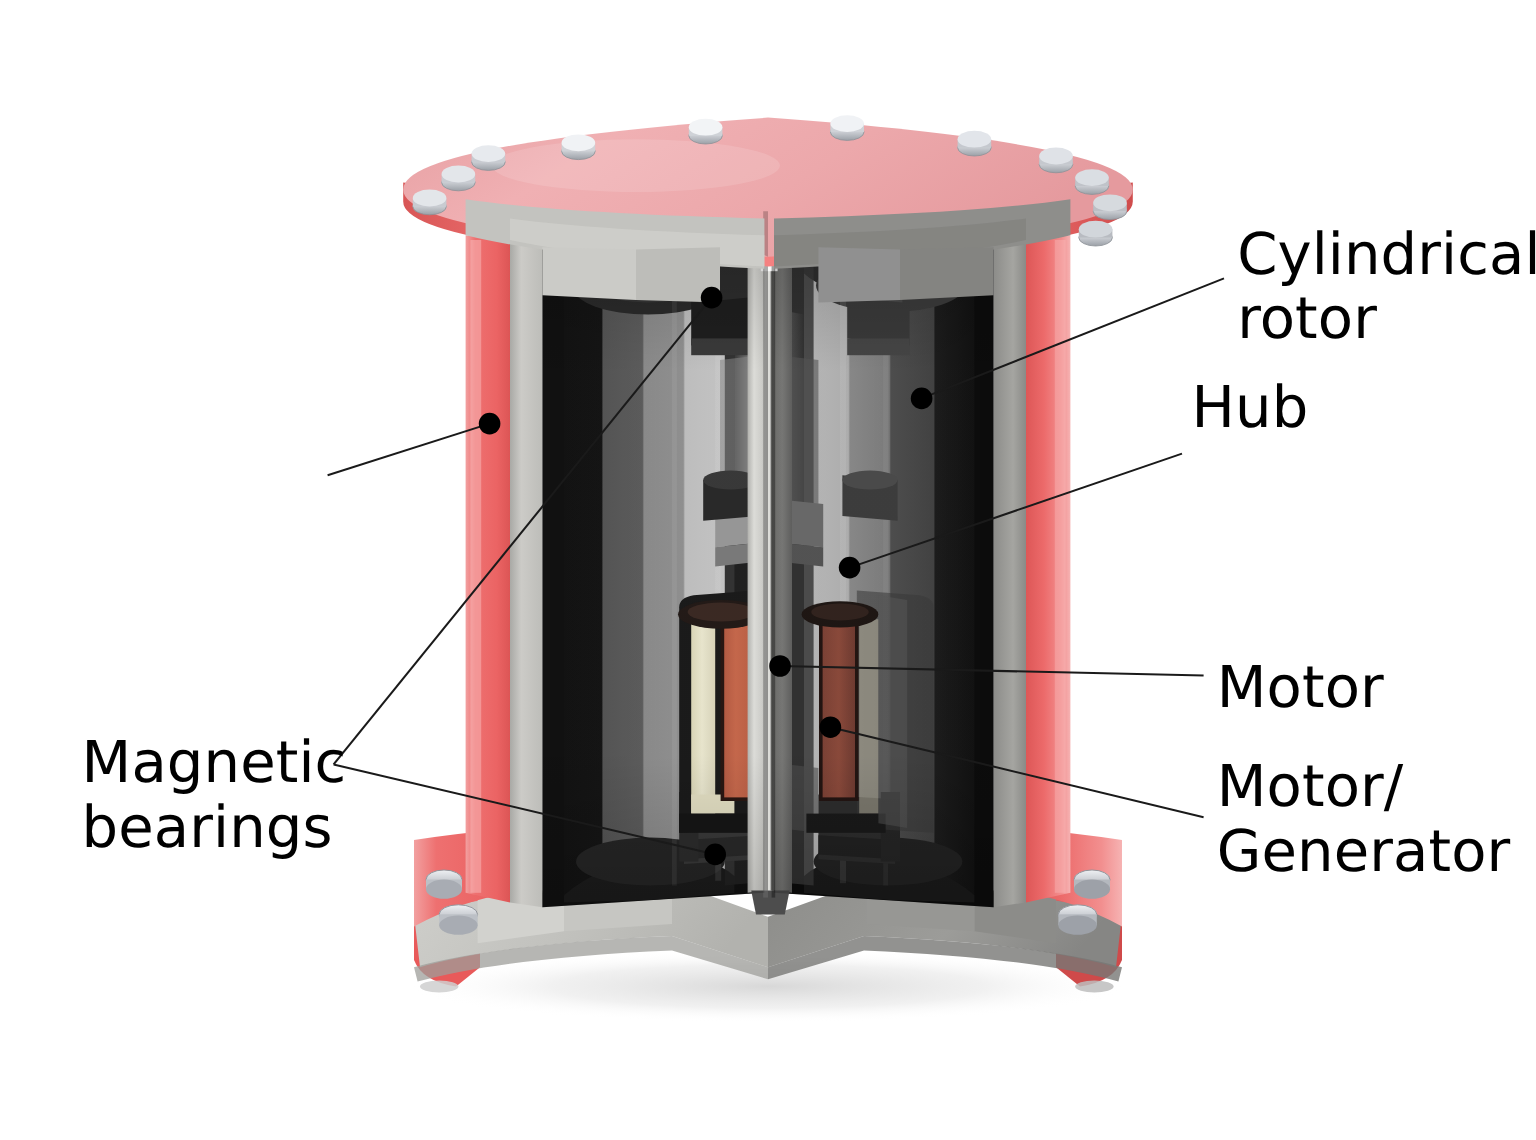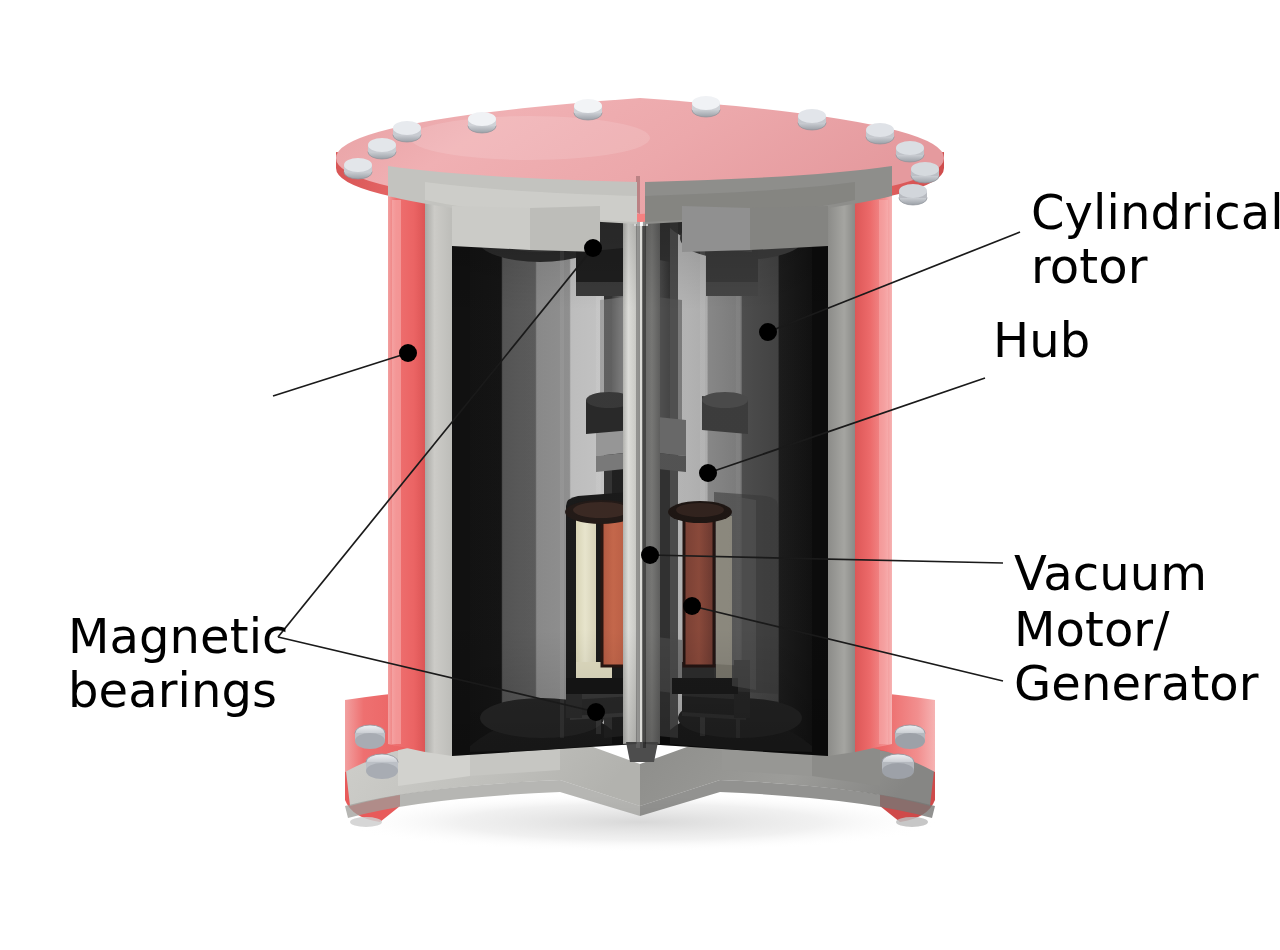--- a/index.html
+++ b/index.html
@@ -500,22 +500,22 @@
       <circle cx="593" cy="248" r="9"></circle>
       <circle cx="596" cy="712" r="9"></circle>
     </g>
   </svg>
 
   <div class="callout-label lbl-right" style="left:1031px; top:186px;">Cylindrical
 rotor</div>
 
   <div class="callout-label lbl-right" style="left:993px; top:314px;">Hub</div>
 
-  <div class="callout-label lbl-right" style="left:1014px; top:547px;">Vacuum</div>
-
-  <div class="callout-label lbl-right" style="left:1014px; top:603px;">Motor/
+  <div class="callout-label lbl-right" style="left:1014px; top:547px;">Motor</div>
+
+  <div class="callout-label lbl-right" style="left:1014px; top:630px;">Motor/
 Generator</div>
 
 
   <div class="callout-label lbl-left" style="left:68px; top:590px;margin-top:20px;">Magnetic
 bearings</div>
 
 </div>
 
 </body></html>

